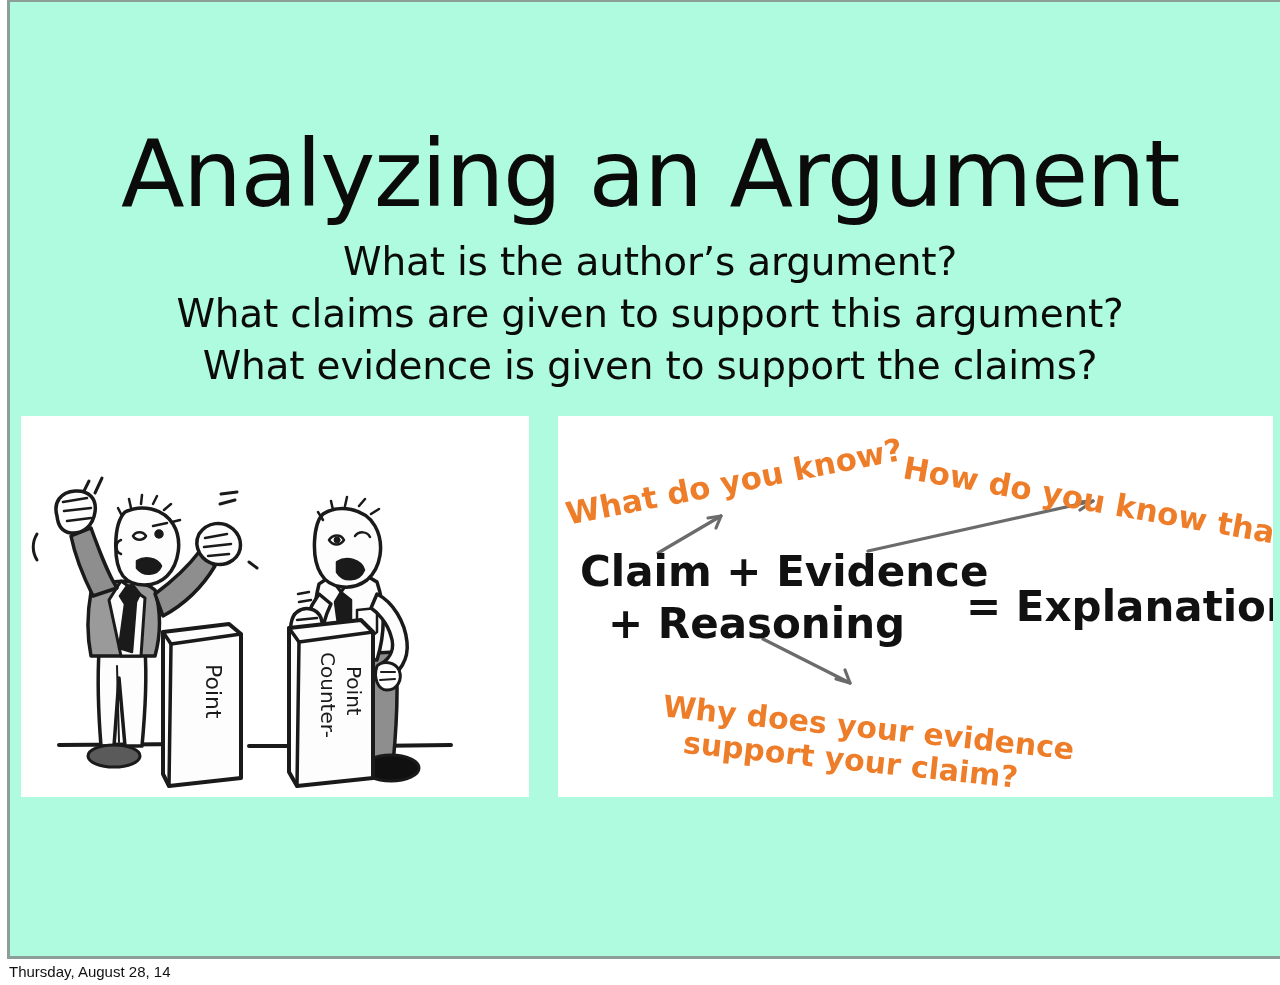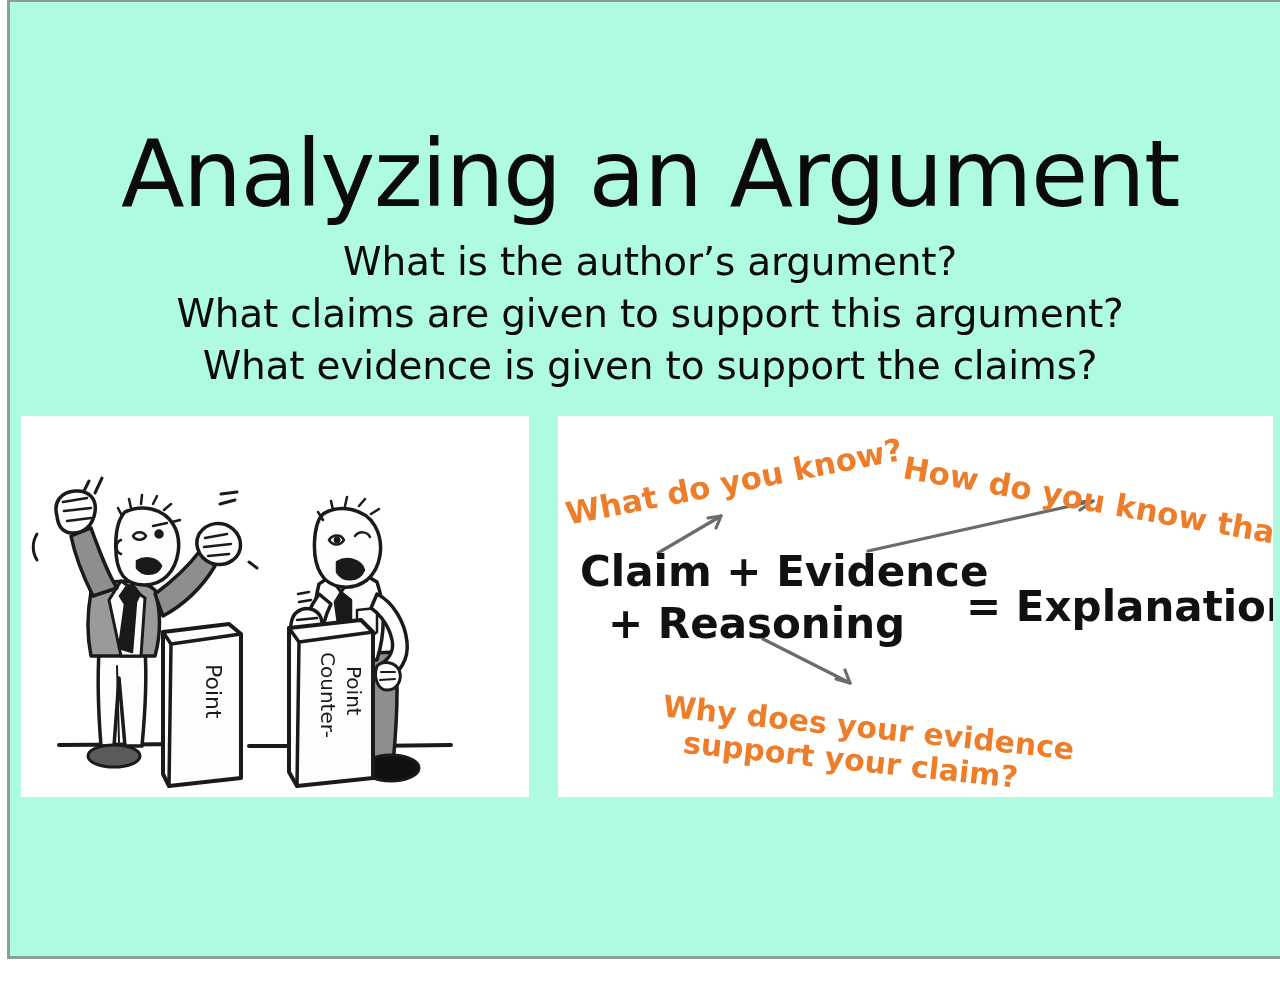--- a/index.html
+++ b/index.html
@@ -255,14 +255,17 @@
 
         <g transform="rotate(6 120 300)">
           <text x="104" y="302" font-family="'DejaVu Sans', sans-serif" font-size="30" font-weight="700" fill="#ee7d2a">Why does your evidence</text>
           <text x="128" y="336" font-family="'DejaVu Sans', sans-serif" font-size="30" font-weight="700" fill="#ee7d2a">support your claim?</text>
         </g>
       </svg>
     </div>
 
   </div>
 
+  <div class="footer">
+    <div class="footer-text">Thursday, August 28, 14</div>
+  </div>
 
 </div>
 
 </body></html>

